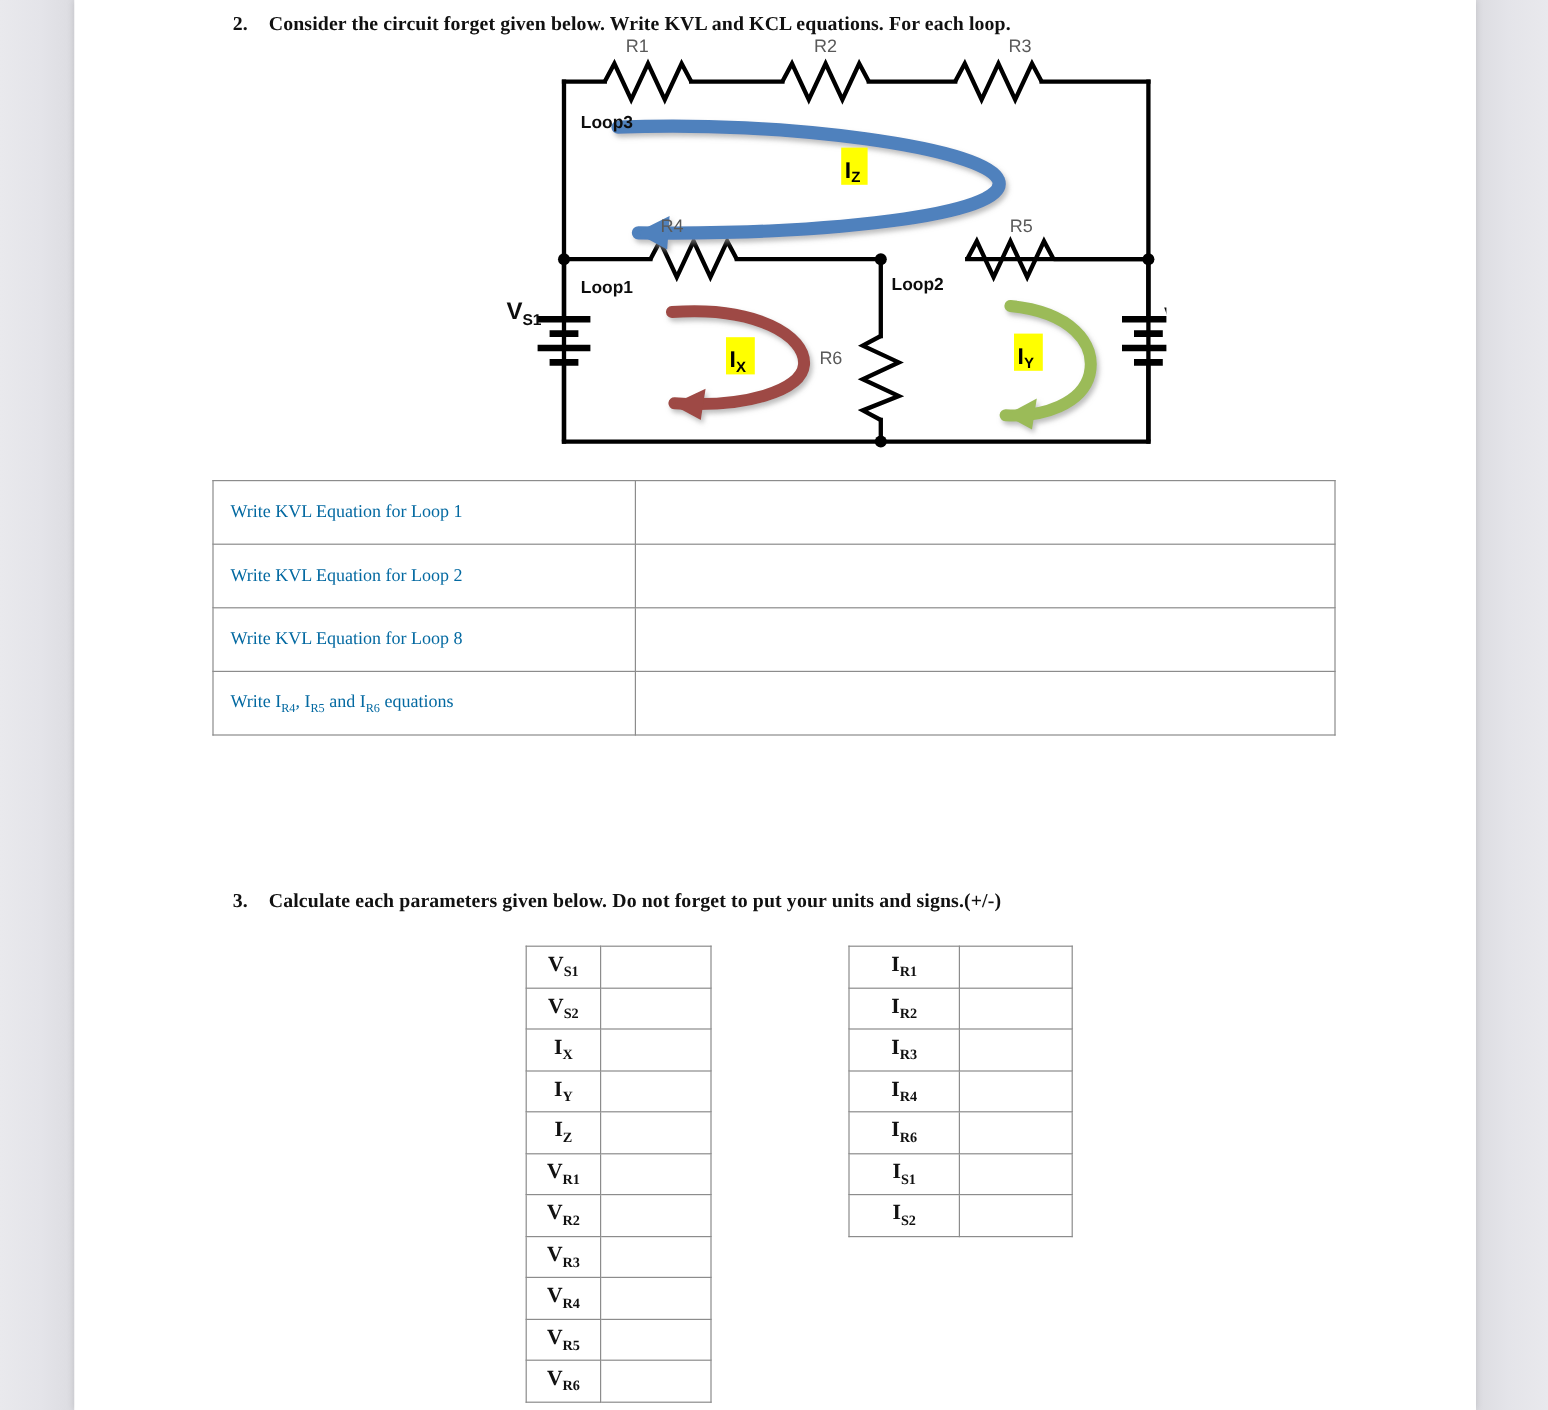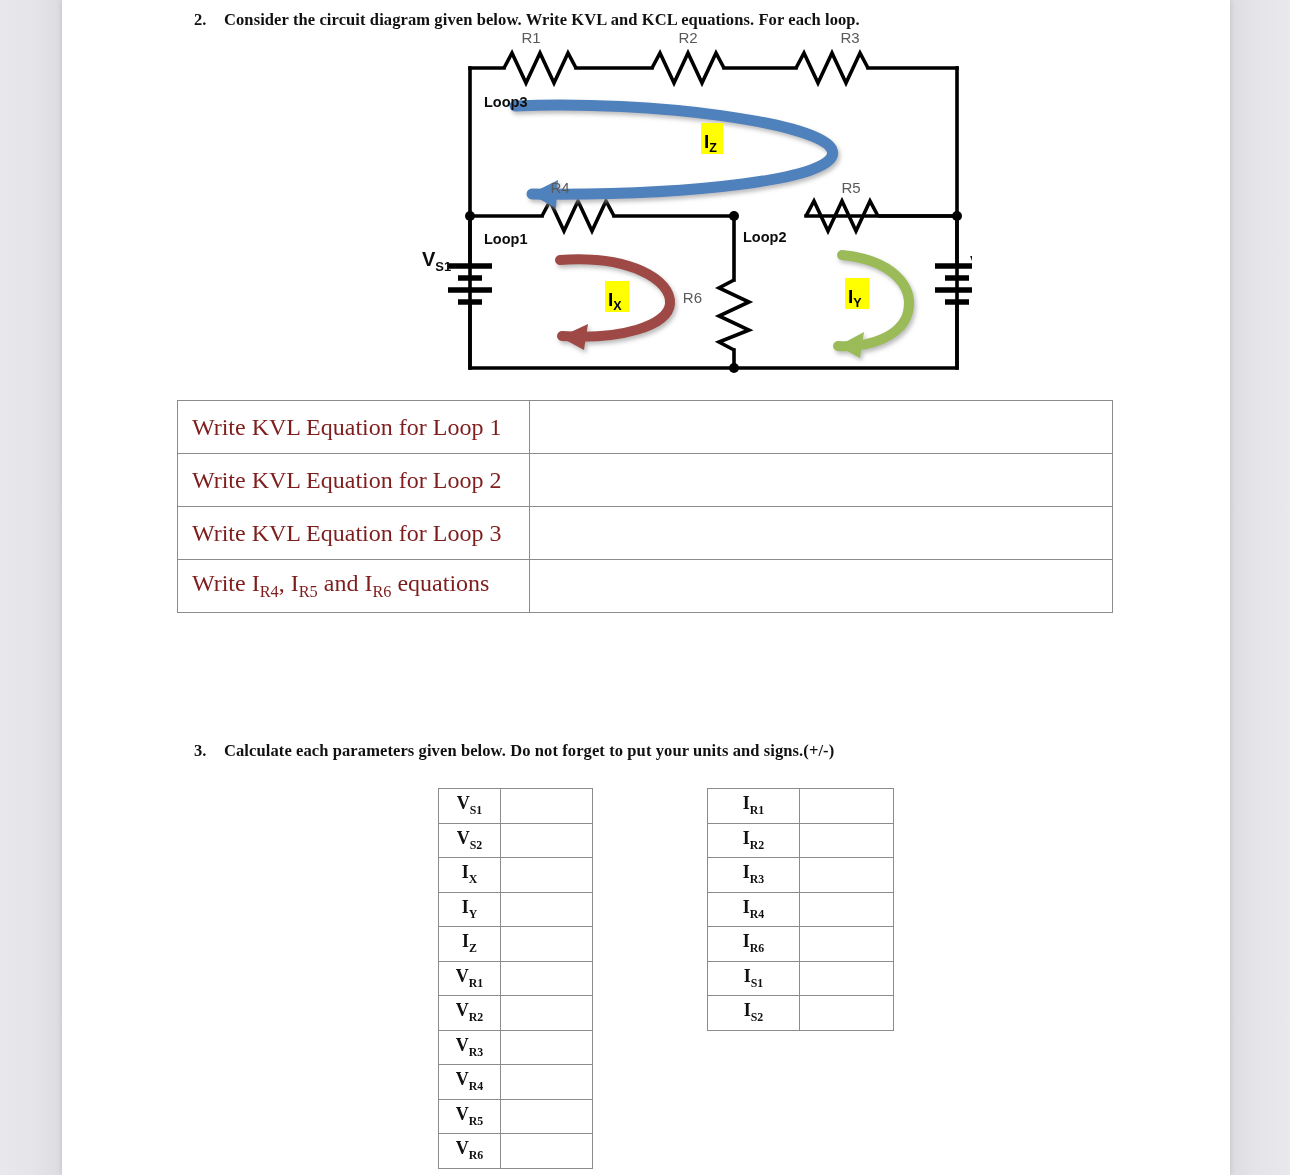--- a/index.html
+++ b/index.html
@@ -62,22 +62,22 @@
     left: 115px; top: 400px;
     width: 935px;
     border-collapse: collapse;
     table-layout: fixed;
     background: #fff;
   }
   #kvl-table td {
     border: 1px solid #8c8c8c;
     height: 53px;
     vertical-align: middle;
-    font-size: 24px;
-    color: #7f1d1d;
+    font-size: 15px;
+    color: #0369a1;
     font-family: "Liberation Serif", serif;
   }
   #kvl-table td.label-cell { width: 352px; padding-left: 14px; }
   #kvl-table td.answer-cell { width: 583px; }
   #kvl-table sub { font-size: 0.68em; }
 
   
   .param-table {
     position: absolute;
     border-collapse: collapse;
@@ -120,21 +120,21 @@
 
 <div id="viewport">
 
   <div class="gutter left"></div>
   <div class="gutter right"></div>
 
   <div class="page">
 
     <div class="q-block" id="q2-block">
       <span class="q-num">2.</span>
-      <span class="q-text">Consider the circuit diagram given below. Write KVL and KCL equations. For each loop.</span>
+      <span class="q-text">Consider the circuit forget given below. Write KVL and KCL equations. For each loop.</span>
     </div>
 
     <div id="circuit">
       <svg width="620" height="355" viewBox="0 0 620 355" xmlns="http://www.w3.org/2000/svg">
         <defs>
           <filter id="softshadow" x="-30%" y="-30%" width="170%" height="170%">
             <feDropShadow dx="2" dy="3" stdDeviation="2.2" flood-color="#999" flood-opacity="0.65"></feDropShadow>
           </filter>
         </defs>
 
@@ -258,21 +258,21 @@
       <tbody>
           <tr>
             <td class="label-cell">Write KVL Equation for Loop 1</td>
             <td class="answer-cell"></td>
           </tr>
           <tr>
             <td class="label-cell">Write KVL Equation for Loop 2</td>
             <td class="answer-cell"></td>
           </tr>
           <tr>
-            <td class="label-cell">Write KVL Equation for Loop 3</td>
+            <td class="label-cell">Write KVL Equation for Loop 8</td>
             <td class="answer-cell"></td>
           </tr>
           <tr>
             <td class="label-cell">Write I<sub>R4</sub>, I<sub>R5</sub> and I<sub>R6</sub> equations</td>
             <td class="answer-cell"></td>
           </tr>
         </tbody>
     </table>
 
     <div class="q-block" id="q3-block">

